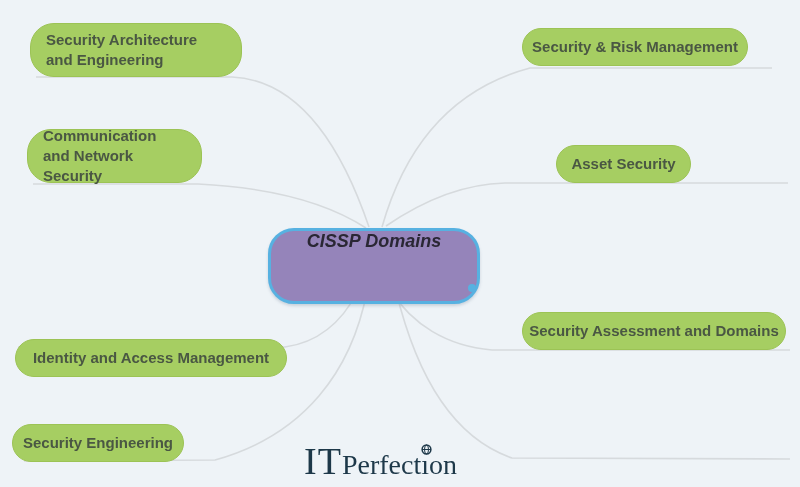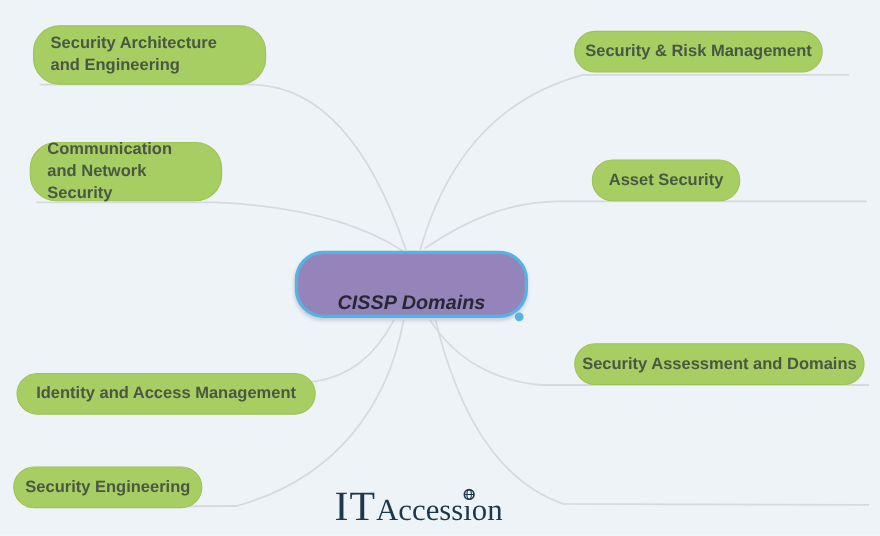--- a/index.html
+++ b/index.html
@@ -33,41 +33,41 @@
     line-height:20px;
     display:flex;
     align-items:center;
     box-sizing:border-box;
     padding:0 15px;
   }
   .node.single{height:38px;border-radius:19px;white-space:nowrap;justify-content:center;}
   .node.double{height:54px;border-radius:24px;}
   .center-node{
     position:absolute;
-    left:268px;top:228px;width:212px;height:61px;
+    left:268px;top:228px;width:212px;height:76px;
     background:var(--center-purple);
     border:3px solid var(--center-border);
     border-radius:26px;
     box-sizing:border-box;
-    display:flex;align-items:flex-end;justify-content:center;
+    display:flex;align-items:flex-start;justify-content:center;
     color:var(--center-text);
     font-size:18px;font-weight:bold;font-style:italic;
     box-shadow:0 2px 3px rgba(90,110,140,.25);
   }
   .handle-dot{
     position:absolute;left:468px;top:284px;width:8px;height:8px;
     border-radius:50%;background:var(--center-border);
   }
   
   #n-sec-arch   {left:30px; top:23px; width:212px;}
   #n-comm-net   {left:27px; top:129px;width:175px;}
   #n-identity   {left:15px; top:310px;width:272px;margin-top:29px;}
   #n-sec-ops    {left:12px; top:424px;width:172px;}
   #n-risk       {left:522px;top:28px; width:226px;justify-content:center;}
-  #n-asset      {left:538px;top:145px;width:135px;}
+  #n-asset      {left:556px;top:145px;width:135px;}
   #n-assess     {left:522px;top:312px;width:264px;}
   #n-software   {left:526px;top:422px;width:252px;}
   
   .logo{
     position:absolute;left:276px;top:442px;
     color:var(--logo-color);
     font-family:"Liberation Serif", serif;
     white-space:nowrap;
     user-select:none;
   }
@@ -120,20 +120,20 @@
     <span>Security Assessment and Domains</span>
   </div>
 
 
   <div class="center-node">
     <span>CISSP Domains</span>
   </div>
   <div class="handle-dot"></div>
 
   <div class="logo">
-    <span class="it">IT</span><span class="rest">Access</span><span class="rest i-globe"><svg width="11" height="11" viewBox="0 0 11 11">
+    <span class="it">IT</span><span class="rest">Perfect</span><span class="rest i-globe"><svg width="11" height="11" viewBox="0 0 11 11">
           <circle cx="5.5" cy="5.5" r="4.4" fill="none" stroke="#1d3849" stroke-width="1.5"></circle>
           <ellipse cx="5.5" cy="5.5" rx="2" ry="4.4" fill="none" stroke="#1d3849" stroke-width="1"></ellipse>
           <line x1="1.1" y1="5.5" x2="9.9" y2="5.5" stroke="#1d3849" stroke-width="1"></line>
         </svg><span>ı</span></span><span class="rest">on</span>
   </div>
 
 </div>
 
 </body></html>

